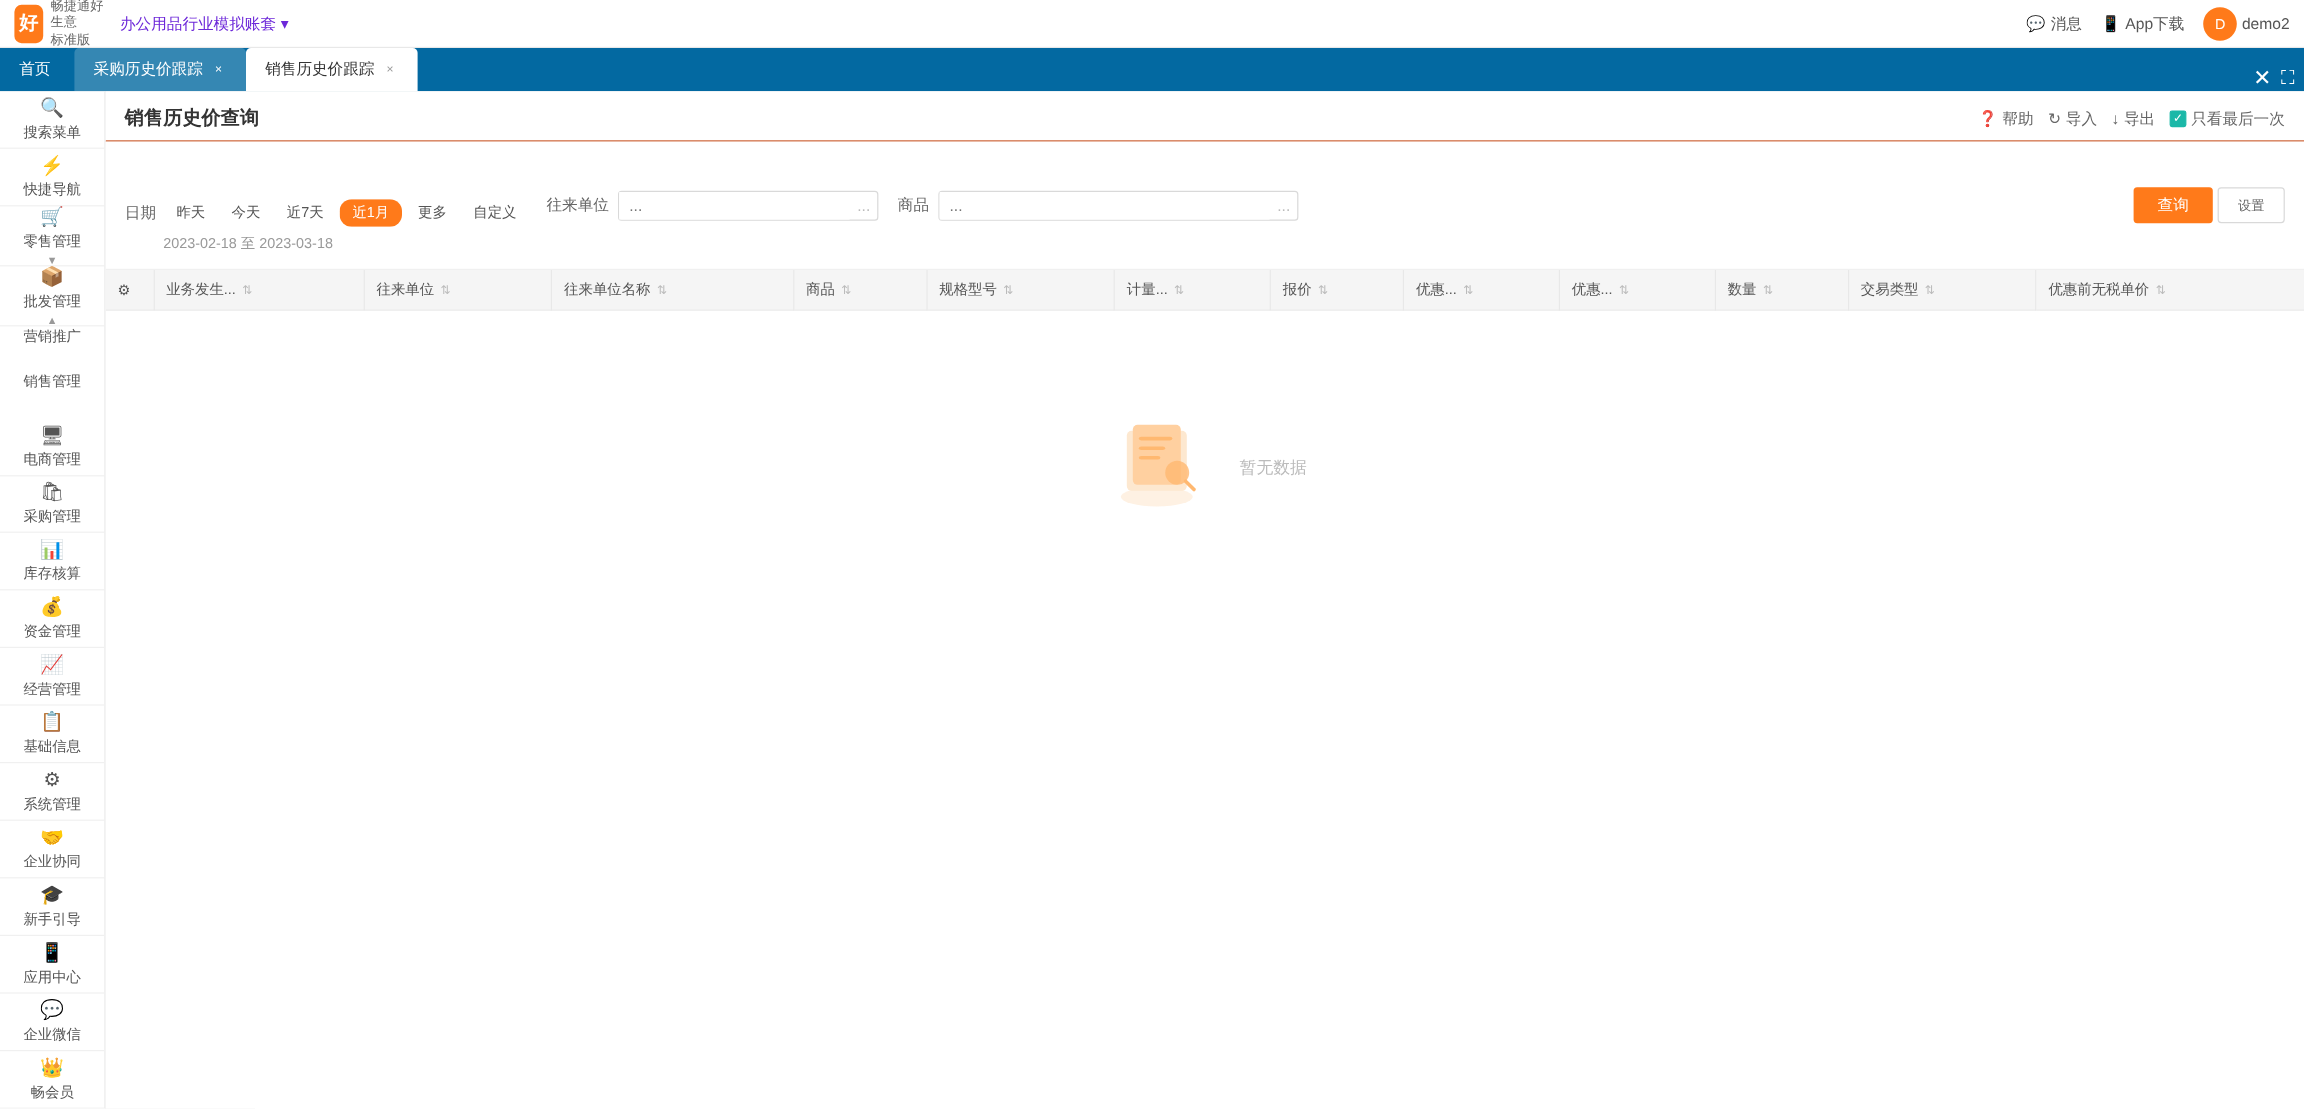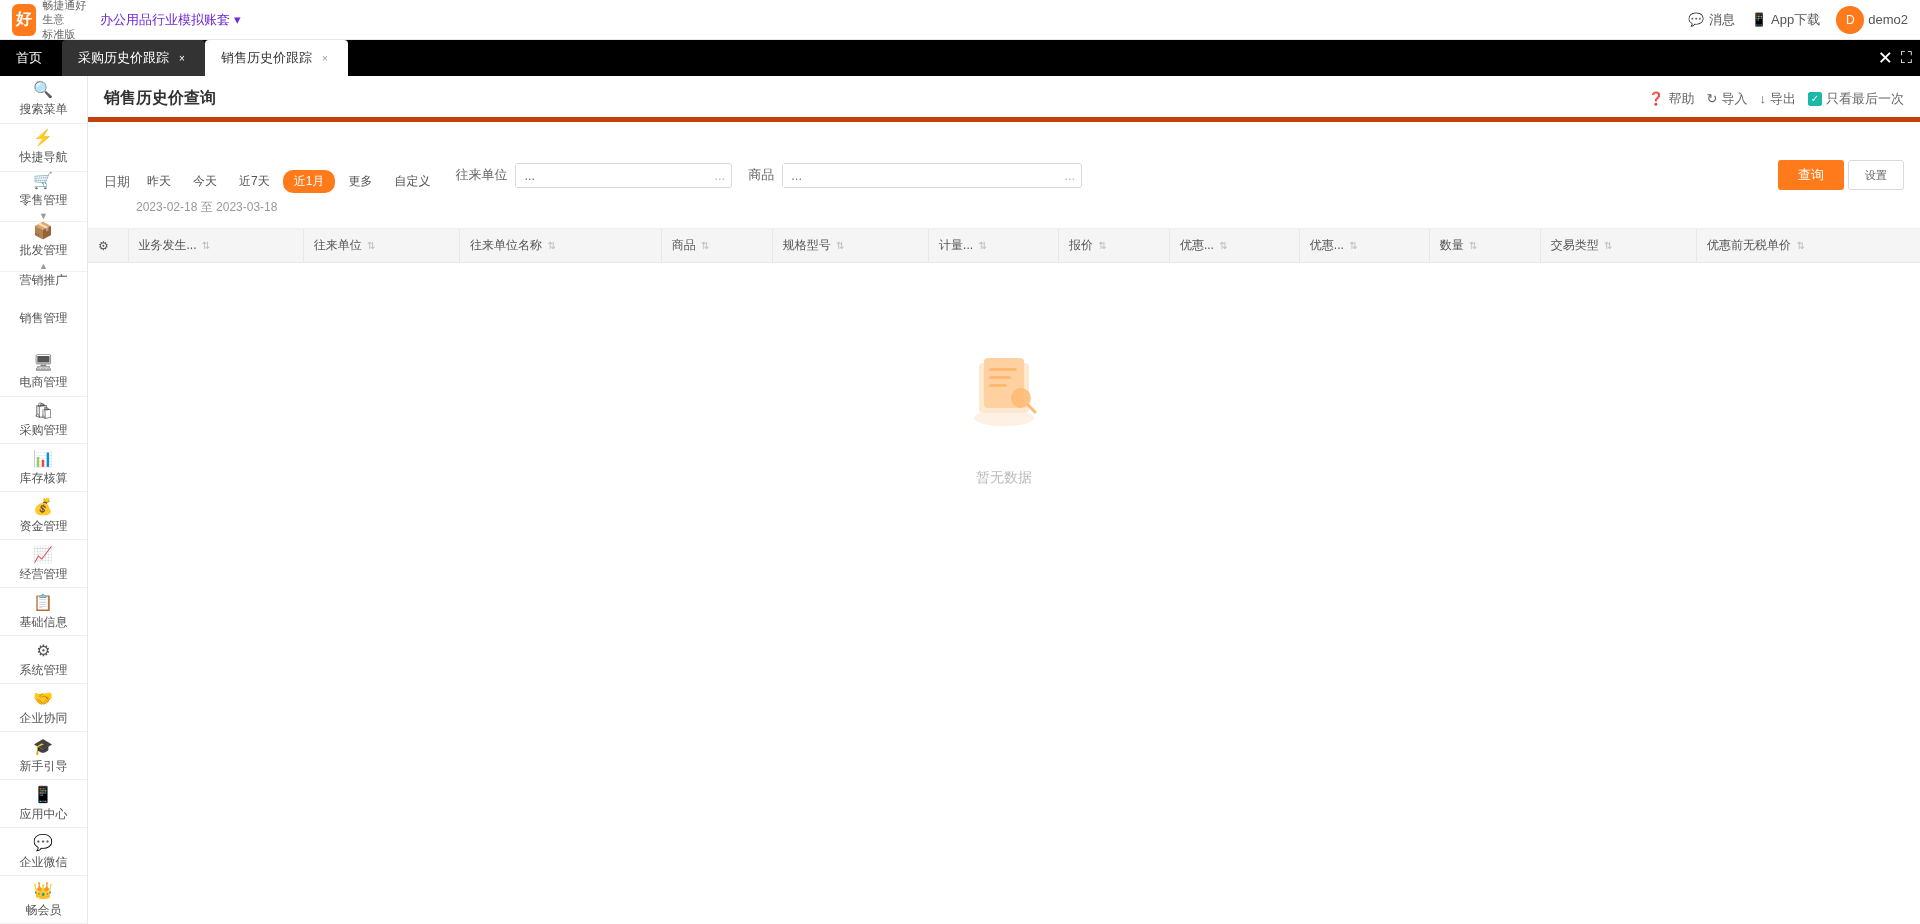--- a/index.html
+++ b/index.html
@@ -12,21 +12,21 @@
     .logo-icon { width: 32px; height: 32px; background: #ff7a1a; border-radius: 6px; display: flex; align-items: center; justify-content: center; }
     .logo-icon span { color: white; font-size: 16px; font-weight: bold; }
     .logo-text { font-size: 11px; color: #666; line-height: 1.3; }
     .app-selector { display: flex; align-items: center; gap: 4px; cursor: pointer; color: #333; font-size: 13px; }
     .app-selector span { color: #6d28d9; }
     .top-bar-right { display: flex; align-items: center; gap: 16px; color: #555; font-size: 13px; }
     .top-bar-right-item { display: flex; align-items: center; gap: 4px; cursor: pointer; }
     .avatar { width: 28px; height: 28px; border-radius: 50%; background: #ff7a1a; display: flex; align-items: center; justify-content: center; color: white; font-size: 12px; }
 
     
-    .tab-bar { height: 36px; background: #000000; display: flex; align-items: center; padding: 0 0; flex-shrink: 0; }
+    .tab-bar { height: 36px; background: #0369a1; display: flex; align-items: flex-end; padding: 0 0; flex-shrink: 0; }
     .tab { height: 36px; padding: 0 16px; display: flex; align-items: center; gap: 6px; cursor: pointer; color: rgba(255,255,255,0.85); font-size: 13px; white-space: nowrap; }
     .tab.home { background: transparent; color: white; font-weight: 500; }
     .tab.active { background: white; color: #333; border-radius: 4px 4px 0 0; }
     .tab.inactive { background: rgba(255,255,255,0.2); color: white; border-radius: 4px 4px 0 0; margin-left: 4px; }
     .tab-close { width: 14px; height: 14px; border-radius: 50%; display: flex; align-items: center; justify-content: center; font-size: 10px; cursor: pointer; }
     .tab-bar-right { margin-left: auto; display: flex; align-items: center; gap: 8px; padding-right: 8px; color: white; }
     .tab-bar-right span { font-size: 16px; cursor: pointer; }
 
     
     .main-layout { display: flex; flex: 1; overflow: hidden; }
@@ -37,21 +37,21 @@
     .sidebar-item .icon { font-size: 16px; }
     .sidebar-sub-item { height: 40px; display: flex; align-items: flex-start; justify-content: center; cursor: pointer; color: #555; font-size: 12px; padding: 0 8px; }
 
     
     .content { flex: 1; overflow: auto; background: #f5f5f5; }
 
     
     .page { background: #fff; margin: 0; padding: 0; min-height: 100%; }
 
     
-    .page-header { padding: 12px 16px 8px; display: flex; align-items: center; justify-content: space-between; border-bottom: 5px solid #c2410c; }
+    .page-header { padding: 12px 16px 8px; display: flex; align-items: center; justify-content: space-between; border-bottom: 1px solid #c2410c; }
     .page-title { font-size: 16px; font-weight: 600; color: #333; }
     .page-actions { display: flex; align-items: center; gap: 12px; color: #666; font-size: 13px; }
     .page-action { display: flex; align-items: center; gap: 4px; cursor: pointer; }
     .checkbox-label { display: flex; align-items: center; gap: 4px; }
     .checkbox-teal { width: 14px; height: 14px; border: 1px solid #1bb8a8; background: #1bb8a8; border-radius: 2px; display: flex; align-items: center; justify-content: center; }
     .checkbox-teal::after { content: '✓'; color: white; font-size: 10px; }
 
     
     .filter-area { padding: 12px 16px; background: #fff; border-bottom: 1px solid #f0f0f0; display: flex; align-items: center; gap: 16px; flex-wrap: wrap; }
     .filter-group { display: flex; align-items: center; gap: 8px; }
@@ -68,21 +68,21 @@
 
     
     .table-wrap { overflow-x: auto; }
     table { width: 100%; border-collapse: collapse; font-size: 12px; }
     thead tr { background: #f5f5f5; }
     th { padding: 8px 10px; text-align: left; color: #555; font-weight: 500; border-bottom: 1px solid #e8e8e8; border-right: 1px solid #e8e8e8; white-space: nowrap; cursor: pointer; user-select: none; }
     th:last-child { border-right: none; }
     th .sort-icon { color: #bbb; margin-left: 2px; font-size: 10px; }
 
     
-    .empty-state { display: flex; flex-direction: column; align-items: center; justify-content: center; padding: 80px 0; gap: 24px; }
+    .empty-state { display: flex; flex-direction: row; align-items: center; justify-content: center; padding: 80px 0; gap: 24px; }
     .empty-text { color: #bbb; font-size: 14px; }
     .empty-img { width: 90px; height: 90px; position: relative; display: flex; align-items: center; justify-content: center; margin-bottom: 12px; }
 
     
     ::-webkit-scrollbar { width: 6px; height: 6px; }
     ::-webkit-scrollbar-track { background: #f1f1f1; }
     ::-webkit-scrollbar-thumb { background: #ccc; border-radius: 3px; }
   </style>
 </head>
 <body>

